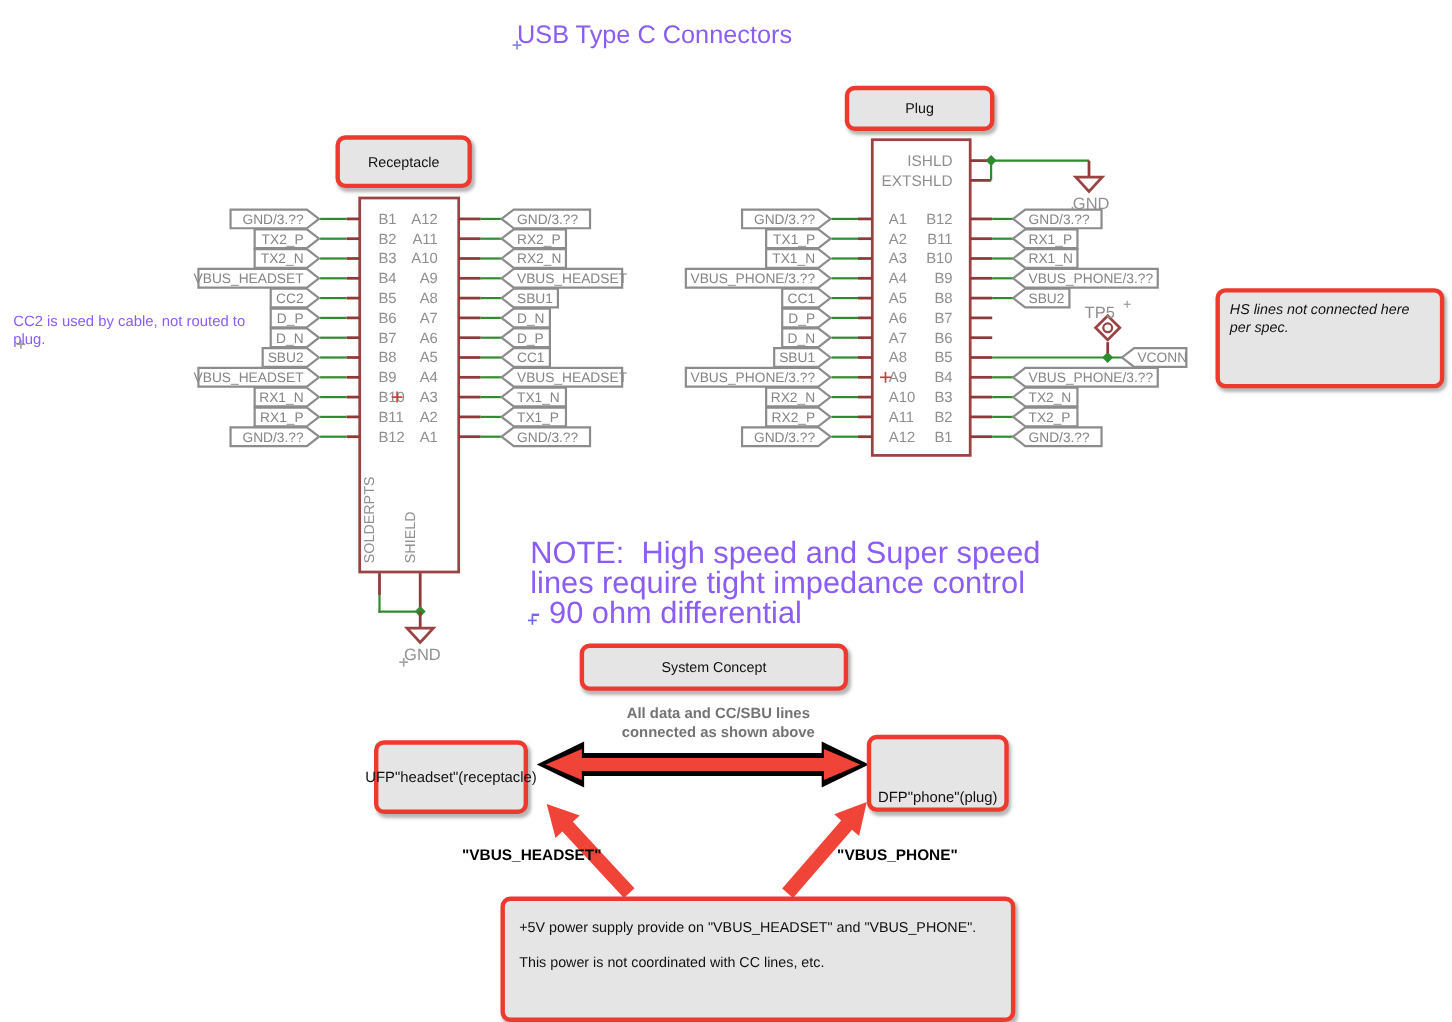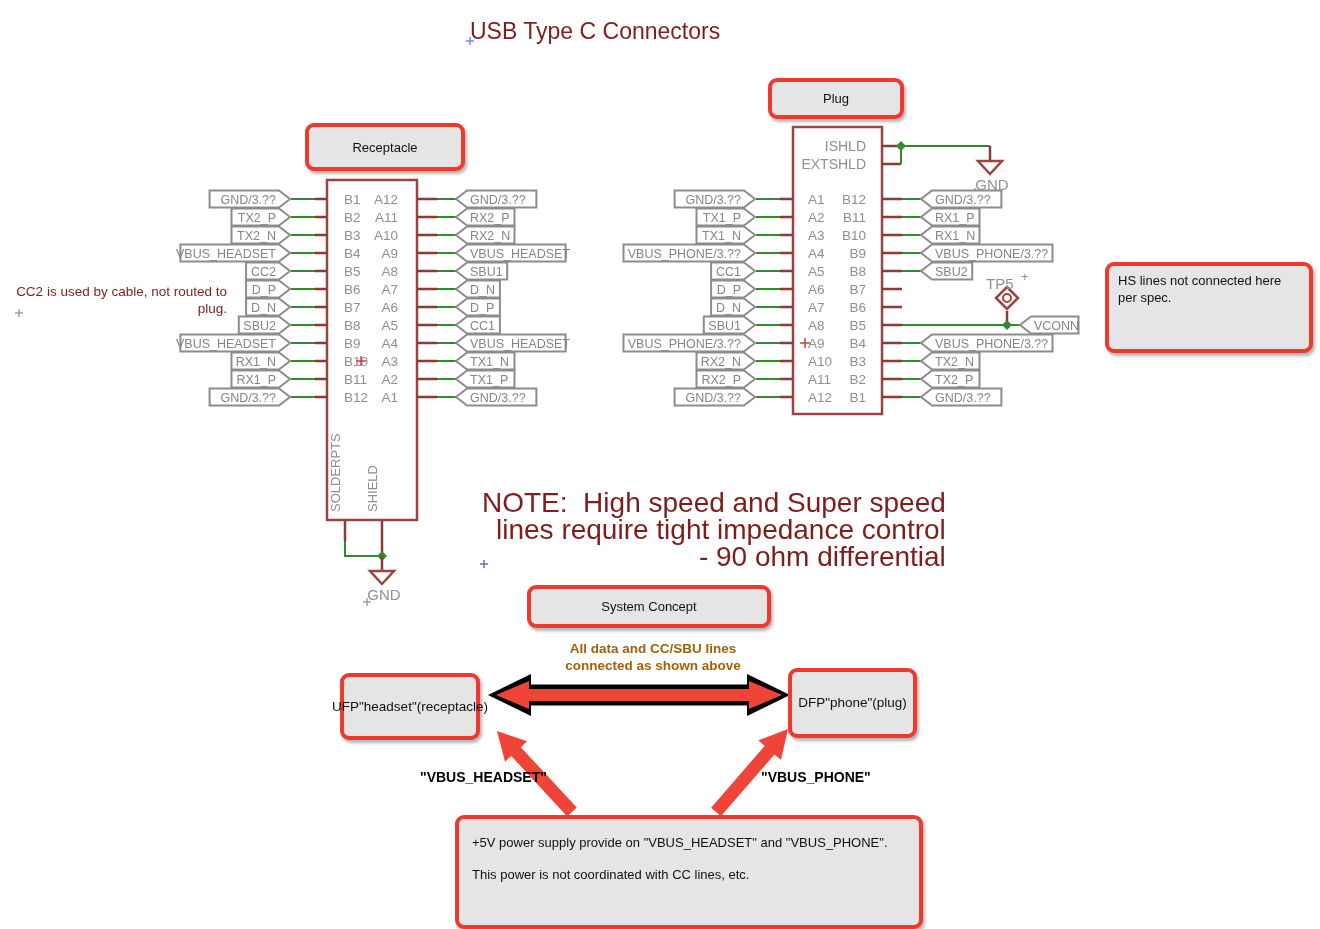--- a/index.html
+++ b/index.html
@@ -3,28 +3,28 @@
 <meta charset="utf-8">
 <style>
   html,body{margin:0;padding:0;background:#fff;}
   .canvas{position:relative;width:1320px;height:929px;background:#fff;overflow:hidden;
           font-family:"Liberation Sans",sans-serif;}
   .abs{position:absolute;}
   svg{position:absolute;left:0;top:0;}
   .callout{position:absolute;border:4px solid var(--red,#ee3a2e);border-radius:9px;background:#e5e5e5;
            box-shadow:2px 3px 3px rgba(110,110,110,.5);box-sizing:border-box;color:#111;}
   .callout.center{display:flex;align-items:center;justify-content:center;font-size:13px;}
-  .blue{color:#7f1d1d;text-align:right;}
+  .blue{color:#8b5cf6;}
   .note-big{font-size:28px;line-height:27px;white-space:pre;}
   .small-note{font-size:13.5px;line-height:16.5px;width:215px;}
-  .hs-box p{margin:0 0 16px 0;font-size:13px;line-height:16.5px;}
+  .hs-box p{margin:0 0 16px 0;font-size:13px;line-height:16.5px;font-style:italic;}
   .hs-box{padding:7px 9px;}
   .stackbox{display:flex;flex-direction:row;align-items:center;justify-content:center;
             font-size:13.5px;line-height:18px;text-align:center;}
-  .caption{font-weight:bold;font-size:13.5px;line-height:17px;text-align:center;color:#a16207;}
+  .caption{font-weight:bold;font-size:13.5px;line-height:17px;text-align:center;color:#737373;}
   .vbuslab{font-weight:bold;font-size:14px;color:#000;}
   .power-box{padding:17px 10px 0 13px;}
   .power-box p{margin:0 0 19px 0;font-size:13px;line-height:13px;}
   .title{font-size:23px;}
 </style>
 </head>
 <body>
 
 <div class="canvas">
 
@@ -310,21 +310,21 @@
       <line x1="525" y1="695" x2="753" y2="695" stroke="#000" stroke-width="21"></line>
       <polygon points="496,695 529,681 529,709" fill="#f04438" stroke="none" stroke-width="0"></polygon>
       <polygon points="782,695 749,681 749,709" fill="#f04438" stroke="none" stroke-width="0"></polygon>
       <line x1="522" y1="695" x2="756" y2="695" stroke="#f04438" stroke-width="12"></line>
       <polygon points="576.7694443811181,807.583847795261 520.7928692630707,747.1291466677698 527.0298349922251,741.3541784000341 497,731 505.01701477168,761.7364193449833 511.2539805008345,755.9614510772477 567.2305556188819,816.416152204739" fill="#f04438" stroke="none" stroke-width="0"></polygon>
       <polygon points="720.9100266428399,816.2593002202948 774.5622718477239,754.4101842202201 780.9830759191298,759.9800383544517 788,729 758.3214144906383,740.3217296453989 764.7422185620442,745.8915837796305 711.0899733571601,807.7406997797052" fill="#f04438" stroke="none" stroke-width="0"></polygon>
     </svg>
 
   <div class="abs title blue" style="left:470px;top:18px;">USB Type C Connectors</div>
 
-  <div class="callout center" style="left:305px;top:123px;width:160px;height:48px;">
+  <div class="callout center" style="left:305px;top:123px;width:124px;height:48px;">
     <span>Receptacle</span>
   </div>
 
   <div class="callout center" style="left:768px;top:78px;width:136px;height:41px;">
     <span>Plug</span>
   </div>
 
   <div class="abs small-note blue" style="left:12px;top:284px;">CC2 is used by cable, not routed to plug.</div>
 
   <div class="callout hs-box" style="left:1105px;top:262px;width:208px;height:91px;">
@@ -345,21 +345,21 @@
     <div>All data and CC/SBU lines</div>
     <div>connected as shown above</div>
   </div>
 
   <div class="callout stackbox" style="left:340px;top:673px;width:140px;height:67px;">
     <div>UFP</div>
     <div>"headset"</div>
     <div>(receptacle)</div>
   </div>
 
-  <div class="callout stackbox" style="left:788px;top:668px;width:129px;height:70px;">
+  <div class="callout stackbox" style="left:788px;top:668px;width:129px;height:70px;align-items:flex-end;">
     <div>DFP</div>
     <div>"phone"</div>
     <div>(plug)</div>
   </div>
 
   <div class="abs vbuslab" style="left:420px;top:769px;">"VBUS_HEADSET"</div>
   <div class="abs vbuslab" style="left:761px;top:769px;">"VBUS_PHONE"</div>
 
   <div class="callout power-box" style="left:455px;top:815px;width:468px;height:114px;">
     <p>+5V power supply provide on "VBUS_HEADSET" and "VBUS_PHONE".</p>

